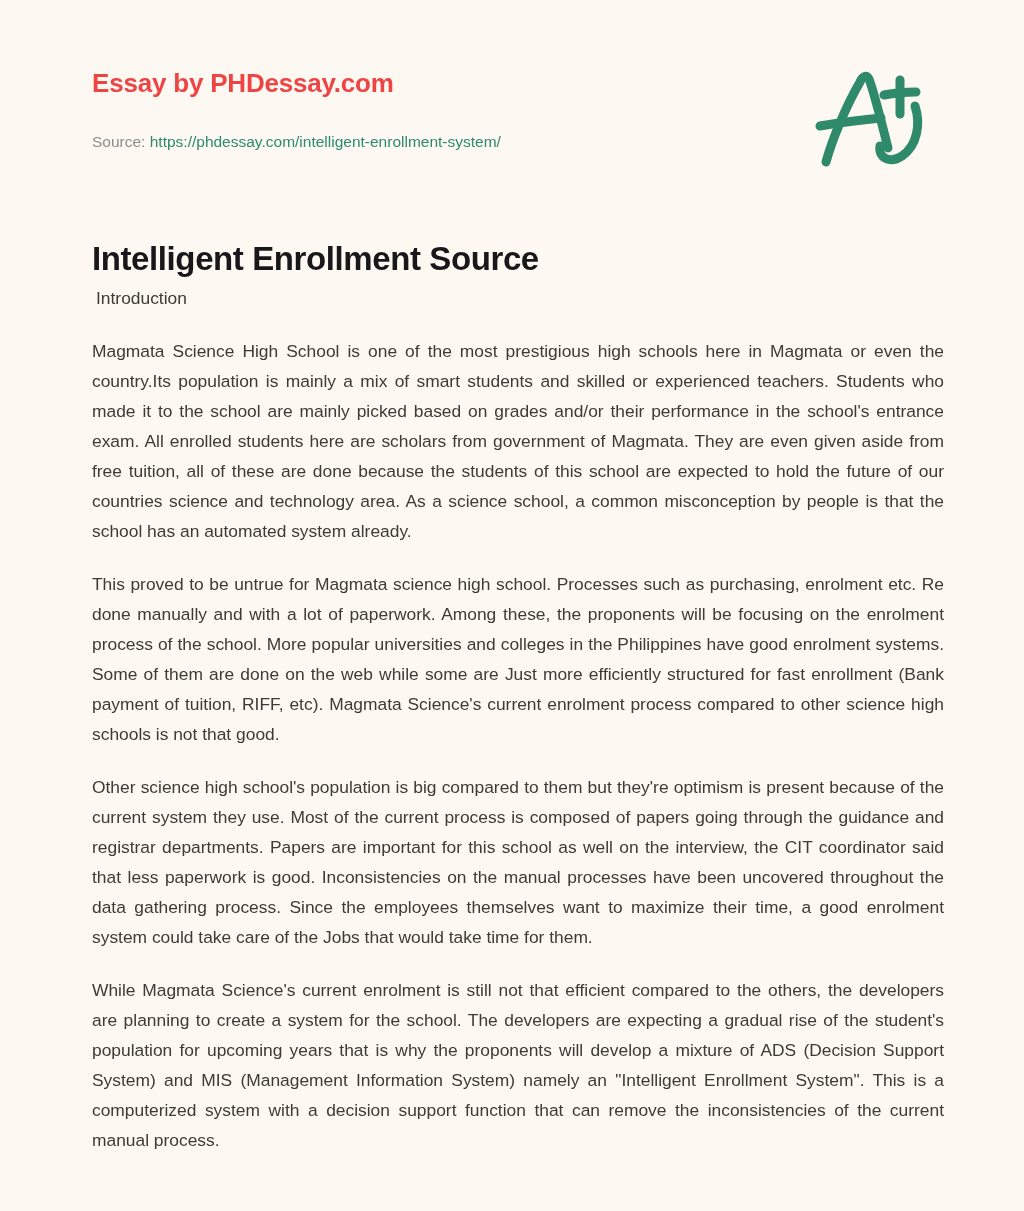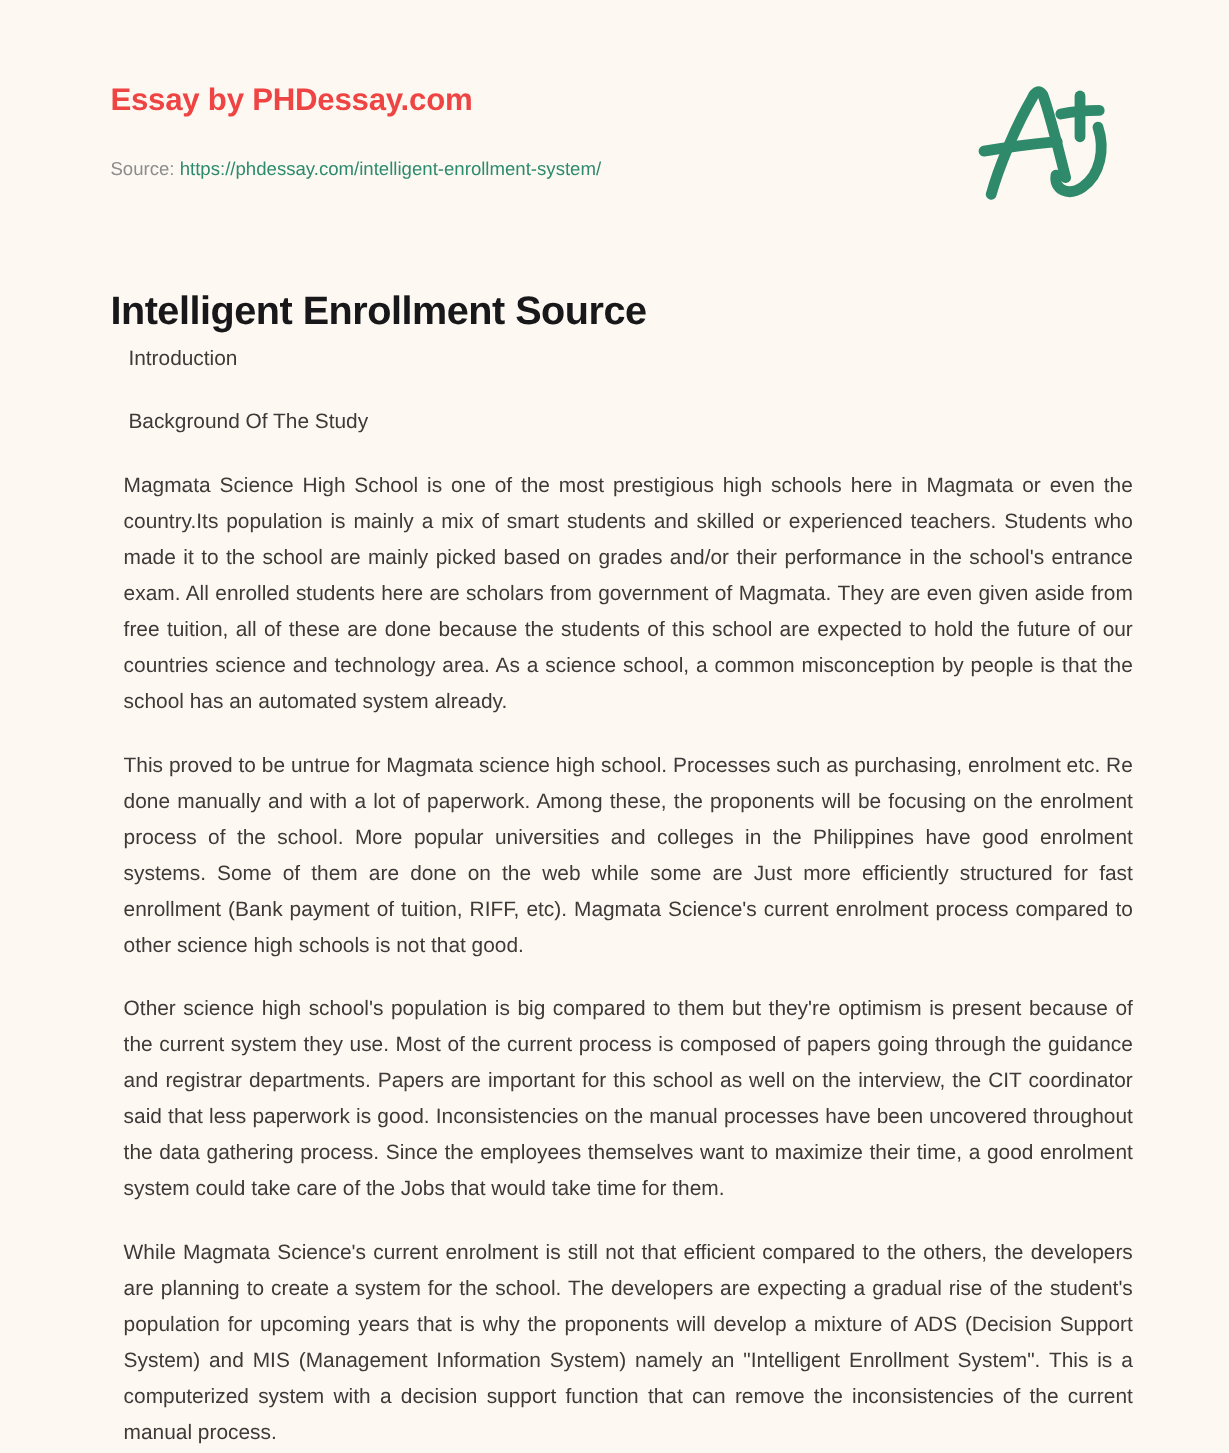--- a/index.html
+++ b/index.html
@@ -79,21 +79,21 @@
   }
 
   
   .content {
     position: absolute;
     left: 92px;
     top: 283px;
     width: 852px;
   }
   .para {
-    margin: 0 0 23px 11px;
+    margin: 0 0 23px 0;
     font-family: "Liberation Sans Narrow", "Liberation Sans", sans-serif;
     font-stretch: condensed;
     font-size: 17.4px;
     line-height: 30px;
     color: #3d3a38;
     text-align: justify;
     text-justify: inter-word;
   }
   .para.lead-indent {
     text-indent: 4px;
@@ -131,21 +131,20 @@
           <path d="M103 44 C 109 62, 105 84, 90 94 C 78 102, 66 96, 68 84" stroke-width="9"></path>
         </g>
       </svg>
     </div>
   </div>
 
   <h1 class="doc-title">Intelligent Enrollment Source</h1>
 
   <div class="content">
     <p class="para lead-indent"> Introduction</p>
-    <p class="para lead-indent"> Background Of The Study</p>
     <p class="para">Magmata Science High School is one of the most prestigious high schools here in Magmata or even the country.Its population is mainly a mix of smart students and skilled or experienced teachers. Students who made it to the school are mainly picked based on grades and/or their performance in the school's entrance exam. All enrolled students here are scholars from government of Magmata. They are even given   aside from free tuition, all of these are done because the students of this school are expected to hold the future of our countries science and technology area. As a science school, a common misconception by people is that the school has an automated system already.</p>
     <p class="para">This proved to be untrue for Magmata science high school. Processes such as purchasing, enrolment etc. Re done manually and with a lot of paperwork. Among these, the proponents will be focusing on the enrolment process of the school. More popular universities and colleges in the Philippines have good enrolment systems. Some of them are done on the web while some are Just more efficiently structured for fast enrollment (Bank payment of tuition, RIFF, etc). Magmata Science's current enrolment process compared to other science high schools is not that good.</p>
     <p class="para">Other science high school's population is big compared to them but they're optimism is present because of the current system they use. Most of the current process is composed of papers going through the guidance and registrar departments. Papers are important for this school as well on the interview, the CIT coordinator said that less paperwork is good. Inconsistencies on the manual processes have been uncovered throughout the data gathering process. Since the employees themselves want to maximize their time, a good enrolment system could take care of the Jobs that would take time for them.</p>
     <p class="para">While Magmata Science's current enrolment is still not that efficient compared to the others, the developers are planning to create a system for the school. The developers are expecting a gradual rise of the student's population for upcoming years that is why the proponents will develop a mixture of ADS (Decision Support System) and MIS (Management Information System) namely an "Intelligent Enrollment System". This is a computerized system with a decision support function that can remove the inconsistencies of the current manual process.</p>
 
   </div>
 
 </div>
 
 </body></html>

